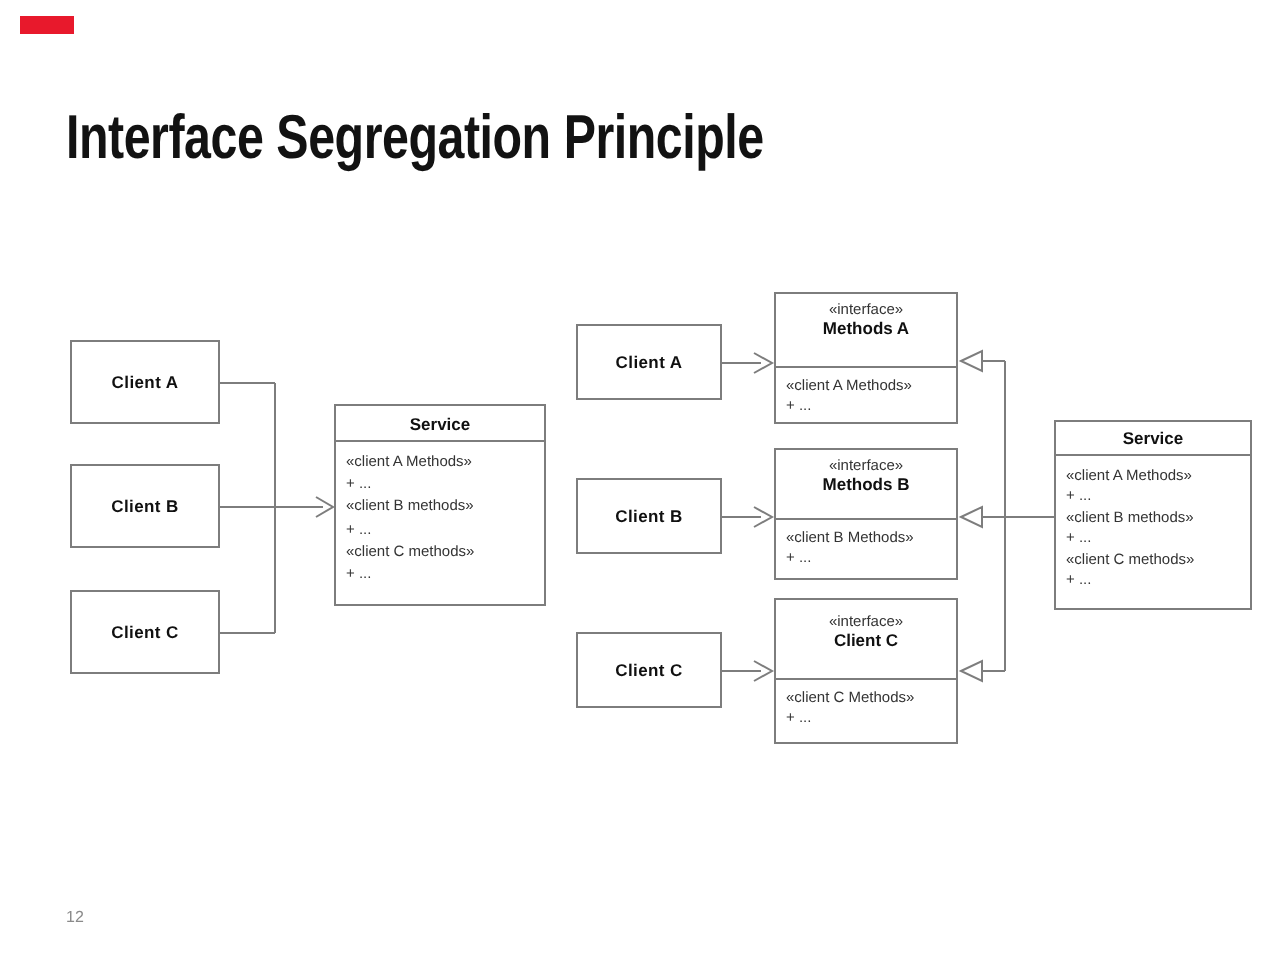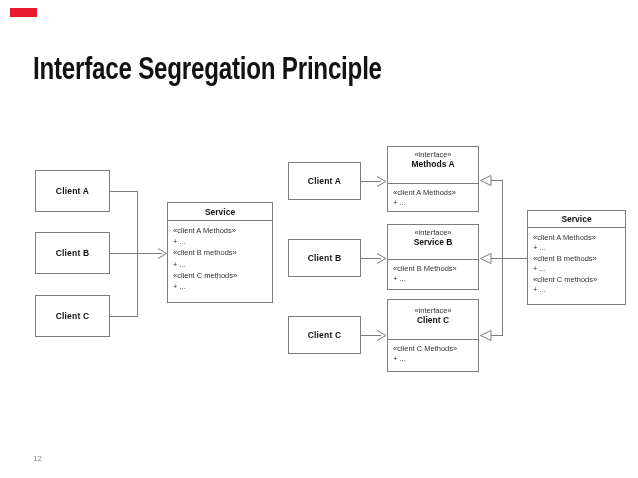--- a/index.html
+++ b/index.html
@@ -109,21 +109,21 @@
     </div>
     <div class="uml-methods lh10">
       <div>«client A Methods»</div>
       <div>+ ...</div>
     </div>
   </div>
 
   <div class="uml-box" style="left:387px; top:224px; width:92px; height:66px;">
     <div class="iface-head" style="height:35px;">
       <div class="stereotype">«interface»</div>
-      <div class="iface-name">Service B</div>
+      <div class="iface-name">Methods B</div>
     </div>
     <div class="uml-methods lh10">
       <div>«client B Methods»</div>
       <div>+ ...</div>
     </div>
   </div>
 
   <div class="uml-box" style="left:387px; top:299px; width:92px; height:73px;">
     <div class="iface-head" style="height:40px; padding-top:6px;">
       <div class="stereotype">«interface»</div>

